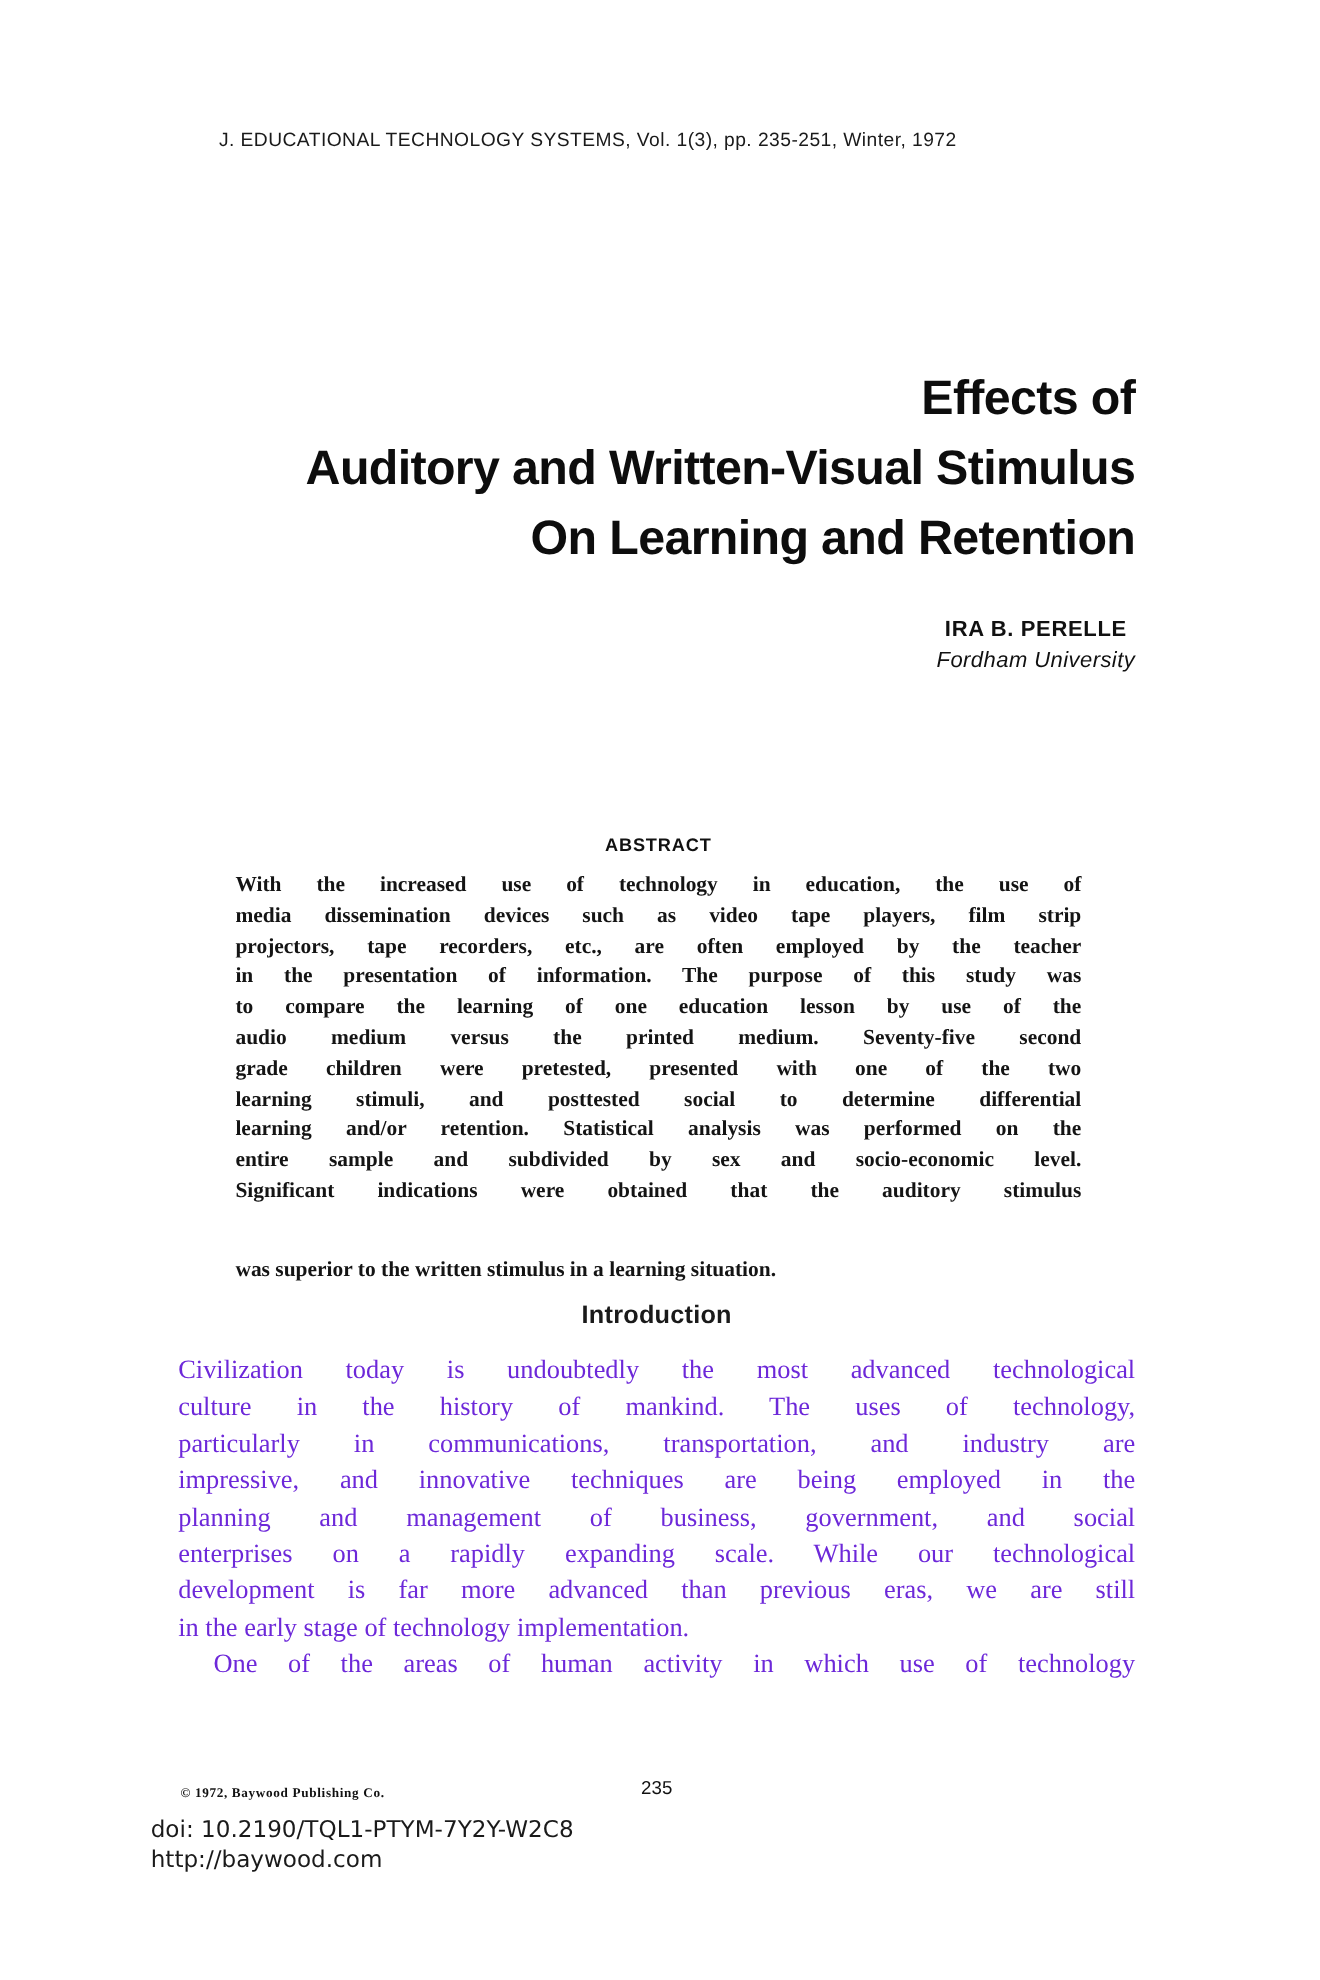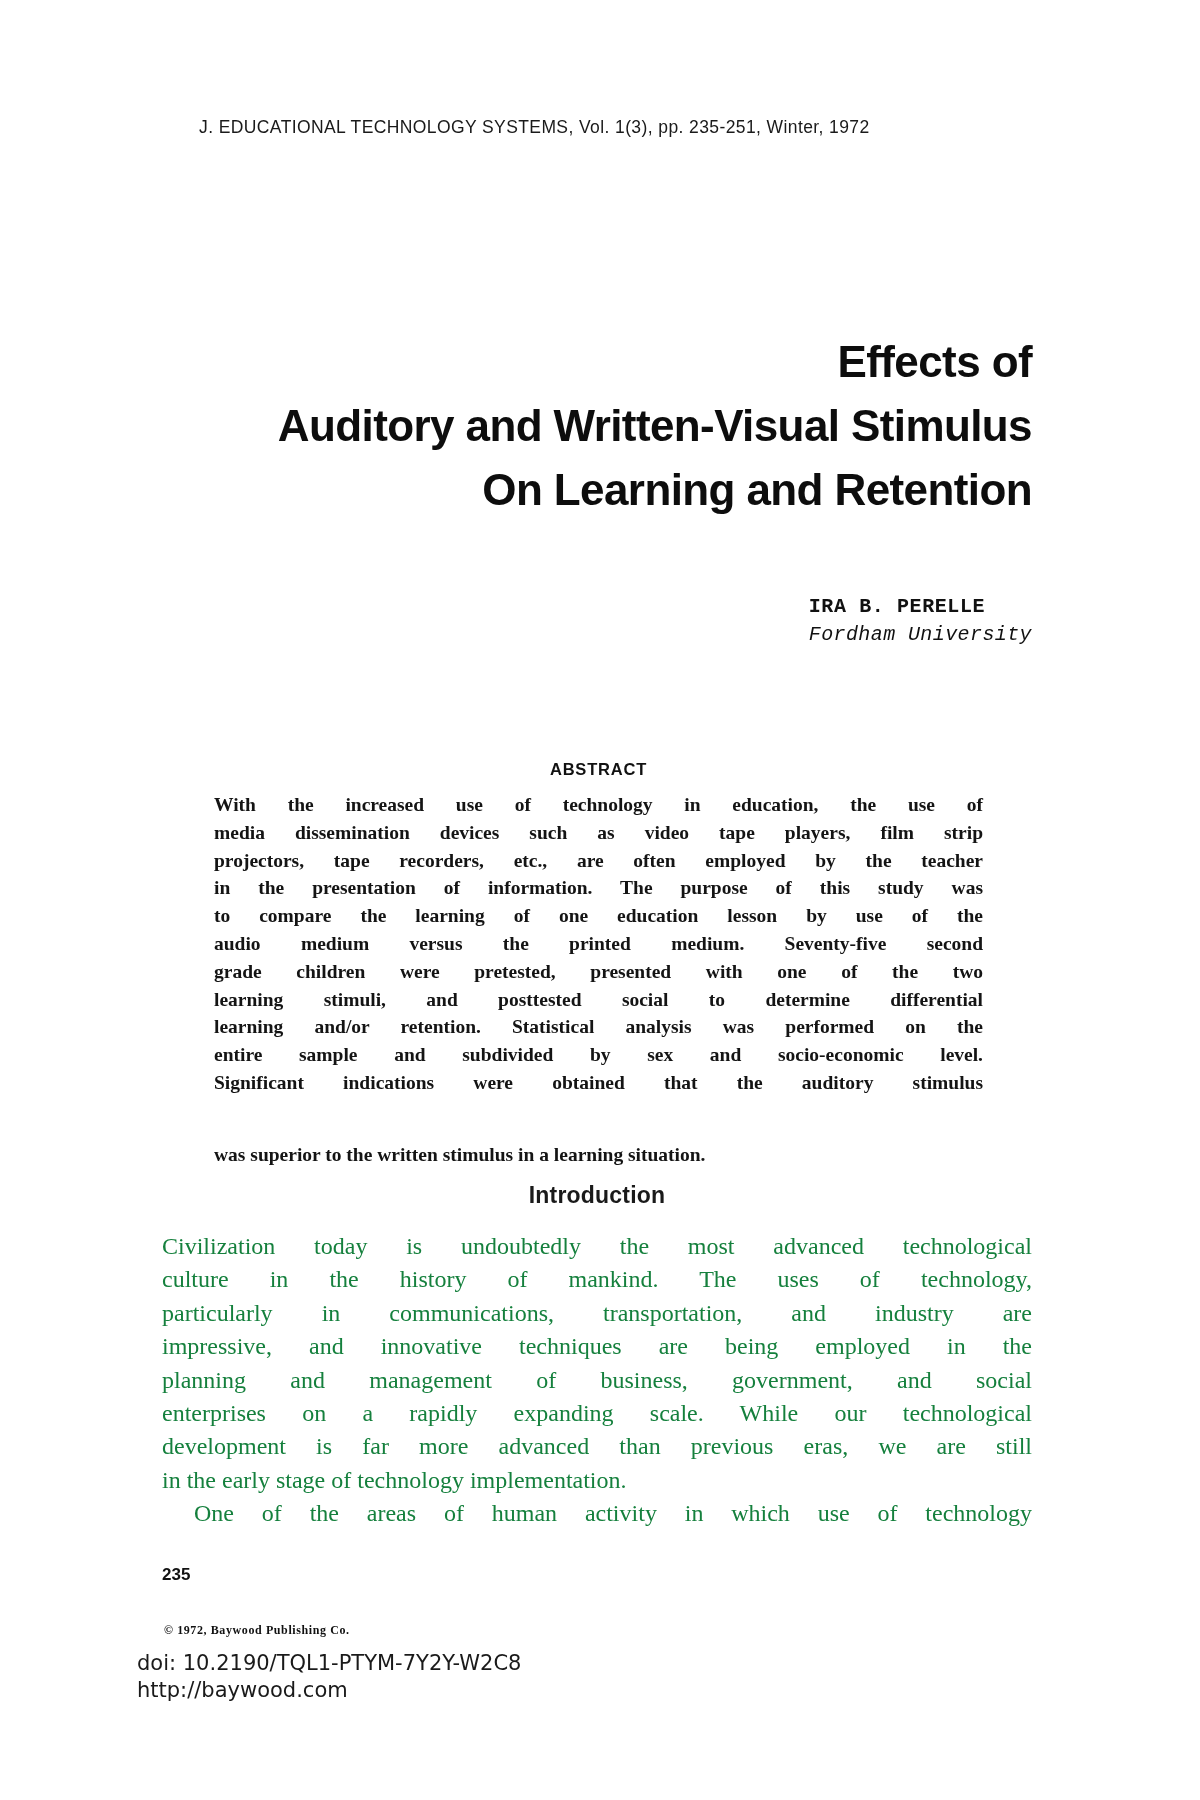--- a/index.html
+++ b/index.html
@@ -36,23 +36,23 @@
       font-weight: bold;
       font-size: 44px;
       line-height: 64px;
       letter-spacing: -0.6px;
       color: #0d0d0d;
     }
     .title-line { display: block; white-space: nowrap; }
 
     .author-block {
       right: 168px;
-      top: 593px;
-      text-align: left;
-      font-family: Liberation Mono, monospace;
+      top: 558px;
+      text-align: center;
+      font-family: Liberation Sans, sans-serif;
       line-height: 28px;
     }
     .author-name {
       display: block;
       font-weight: bold;
       font-size: 20px;
       letter-spacing: 0.6px;
     }
     .affiliation {
       display: block;
@@ -104,38 +104,38 @@
       color: #1a1a1a;
     }
 
     .body-text {
       left: 162px;
       width: 870px;
       top: 1230px;
       font-family: "Liberation Serif", serif;
       font-size: 24px;
       line-height: 33.4px;
-      color: #15803d;
+      color: #6d28d9;
     }
     .body-line {
       display: block;
       text-align: justify;
       text-align-last: justify;
       white-space: nowrap;
     }
     .body-line.last { text-align-last: left; }
     .body-line.indent { padding-left: 32px; }
 
     .page-number {
       left: 162px;
       width: 870px;
-      top: 1565px;
-      text-align: left;
-      font-family: "Liberation Sans", sans-serif;
-      font-weight: bold;
+      top: 1616px;
+      text-align: center;
+      font-family: "Liberation Sans", sans-serif;
+      font-weight: normal;
       font-size: 17px;
     }
 
     .copyright {
       left: 164px;
       top: 1623px;
       font-family: "Liberation Serif", serif;
       font-weight: bold;
       font-size: 12px;
       letter-spacing: 0.6px;

